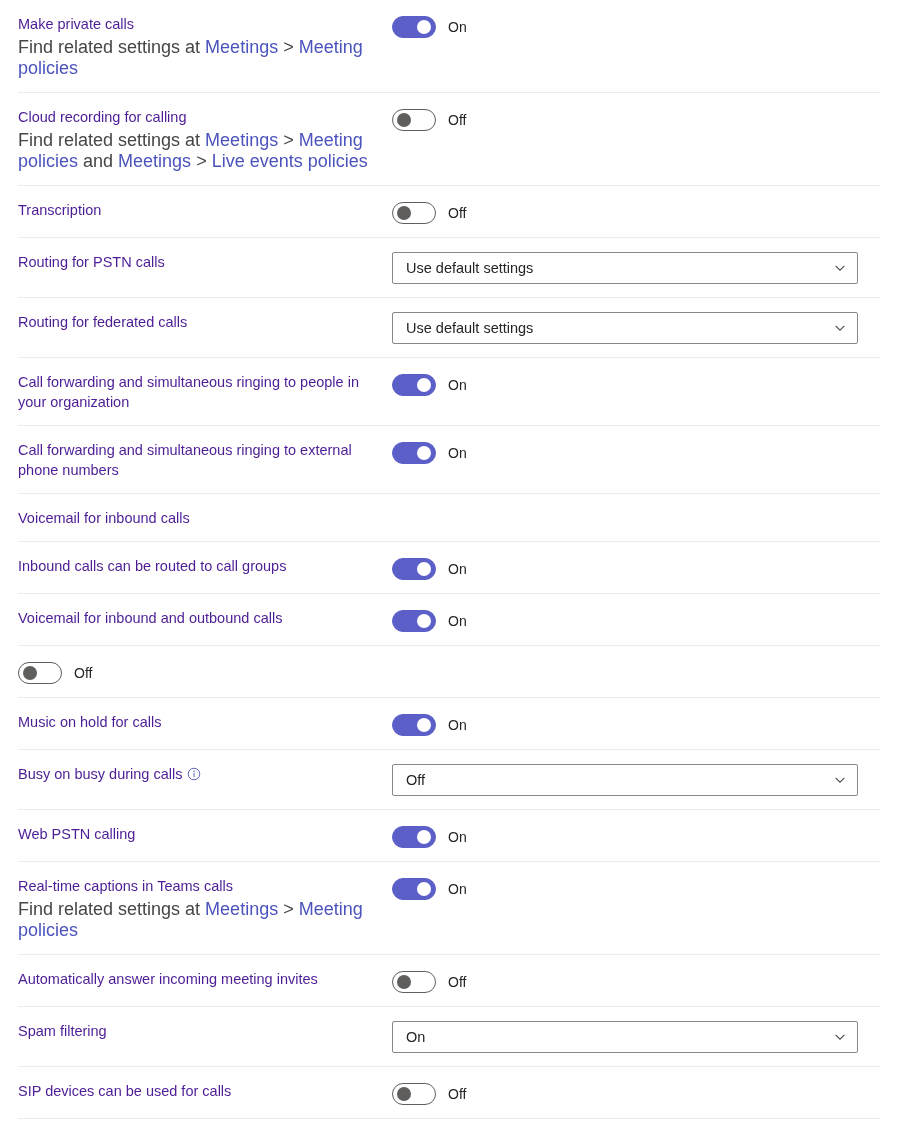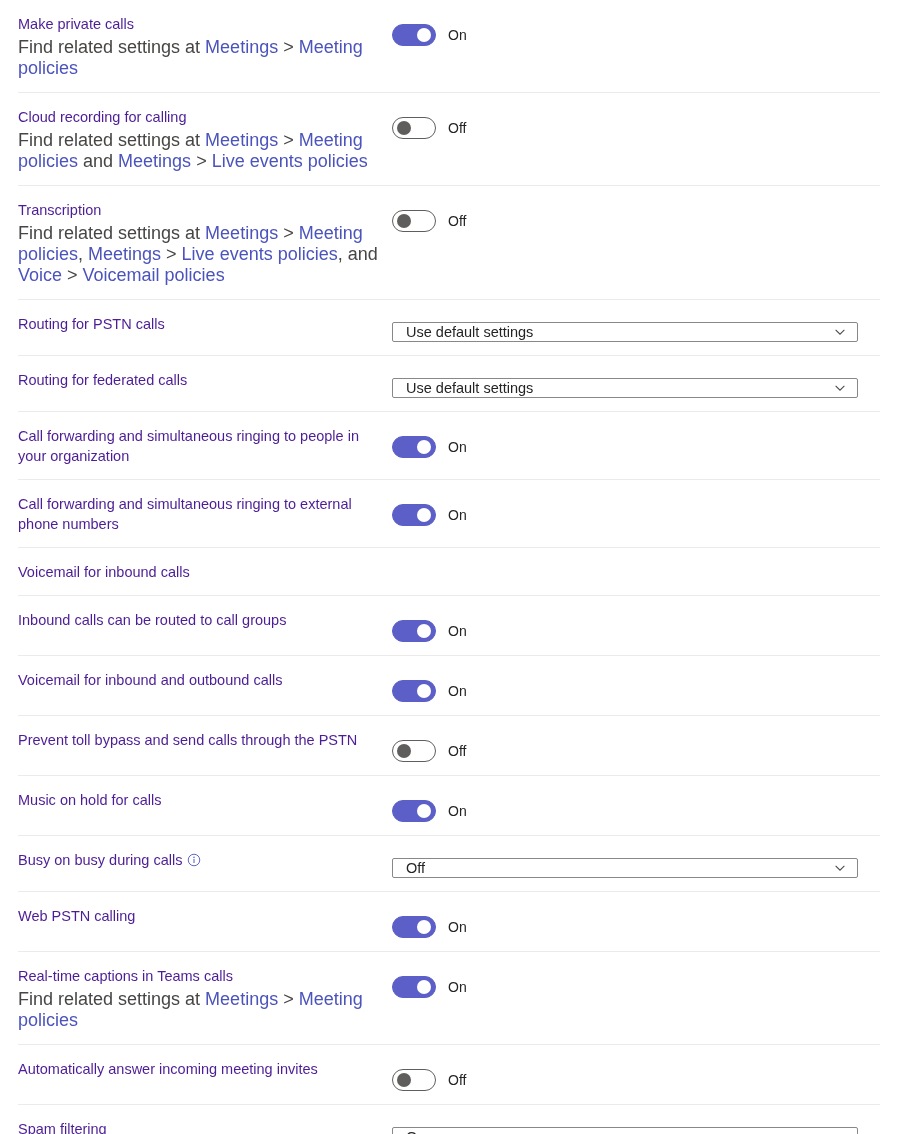--- a/index.html
+++ b/index.html
@@ -63,21 +63,20 @@
   .sub-line a {
     color: #4b53bc;
     text-decoration: none;
   }
   .control-col {
     flex: 1 1 auto;
     padding-top: 14px;
     padding-bottom: 14px;
     display: flex;
     align-items: flex-start;
-    margin-top: 8px;
   }
   .control-col.toggle-col { padding-top: 16px; }
 
   
   .toggle-wrap {
     display: flex;
     align-items: center;
   }
   .toggle {
     width: 44px;
@@ -114,21 +113,21 @@
   .toggle-label {
     font-size: 14px;
     margin-left: 12px;
     color: #252423;
     line-height: 22px;
   }
 
   
   .dropdown {
     width: 466px;
-    height: 20px;
+    height: 32px;
     border: 1px solid #8a8886;
     border-radius: 2px;
     background: #ffffff;
     display: flex;
     align-items: center;
     padding: 0 10px 0 13px;
     cursor: pointer;
     position: relative;
   }
   .dropdown .dd-value {
@@ -175,21 +174,20 @@
           <div class="toggle off">
             <div class="knob"></div>
           </div>
           <span class="toggle-label">Off</span>
         </div>
       </div>
     </div>
     <div class="setting-row divider">
       <div class="label-col">
         <div><span class="label-main">Transcription</span></div>
-        <div class="sub-line"><span>Find related settings at </span><a href="#">Meetings</a><span> &gt; </span><a href="#">Meeting policies</a><span>, </span><a href="#">Meetings</a><span> &gt; </span><a href="#">Live events policies</a><span>, and </span><a href="#">Voice</a><span> &gt; </span><a href="#">Voicemail policies</a></div>
       </div>
       <div class="control-col toggle-col">
         <div class="toggle-wrap">
           <div class="toggle off">
             <div class="knob"></div>
           </div>
           <span class="toggle-label">Off</span>
         </div>
       </div>
     </div>
@@ -274,23 +272,20 @@
       <div class="control-col toggle-col">
         <div class="toggle-wrap">
           <div class="toggle on">
             <div class="knob"></div>
           </div>
           <span class="toggle-label">On</span>
         </div>
       </div>
     </div>
     <div class="setting-row divider">
-      <div class="label-col">
-        <div><span class="label-main">Prevent toll bypass and send calls through the PSTN</span></div>
-      </div>
       <div class="control-col toggle-col">
         <div class="toggle-wrap">
           <div class="toggle off">
             <div class="knob"></div>
           </div>
           <span class="toggle-label">Off</span>
         </div>
       </div>
     </div>
     <div class="setting-row divider">

